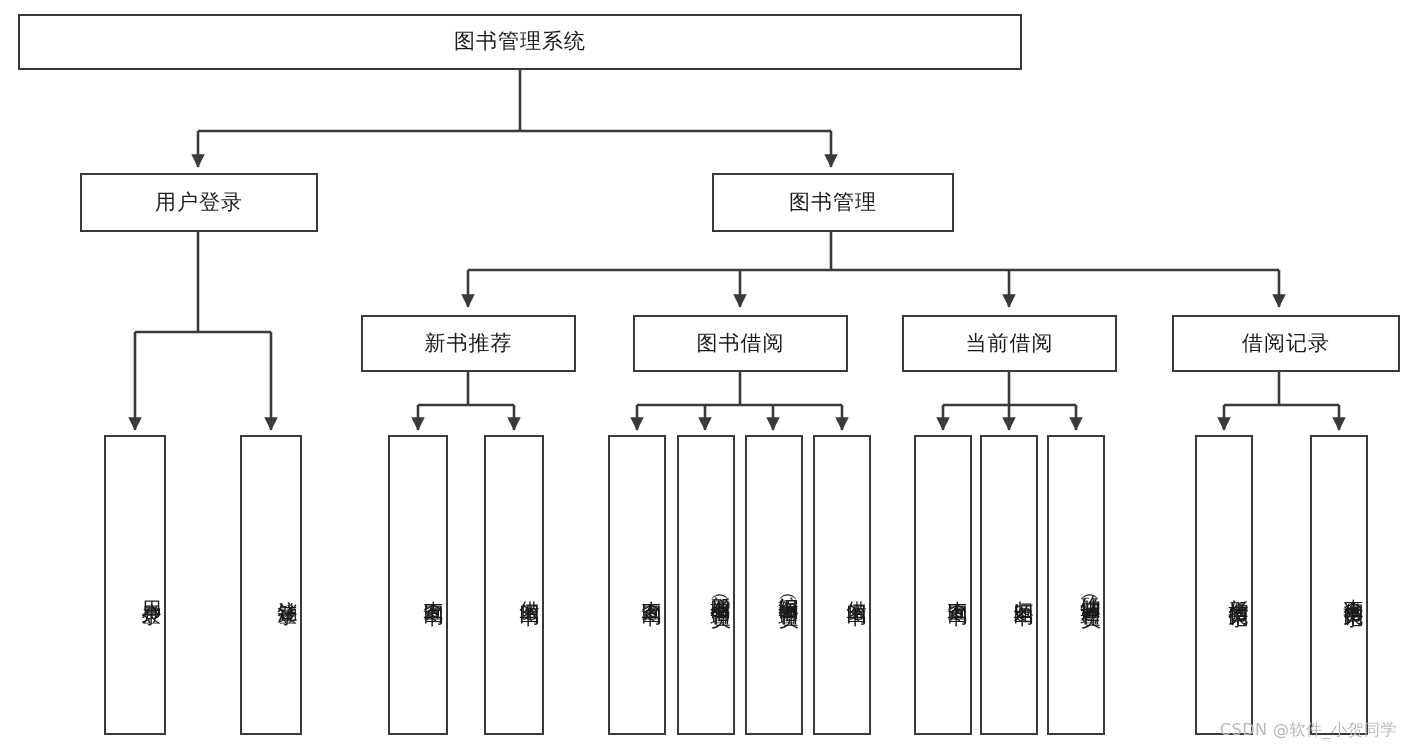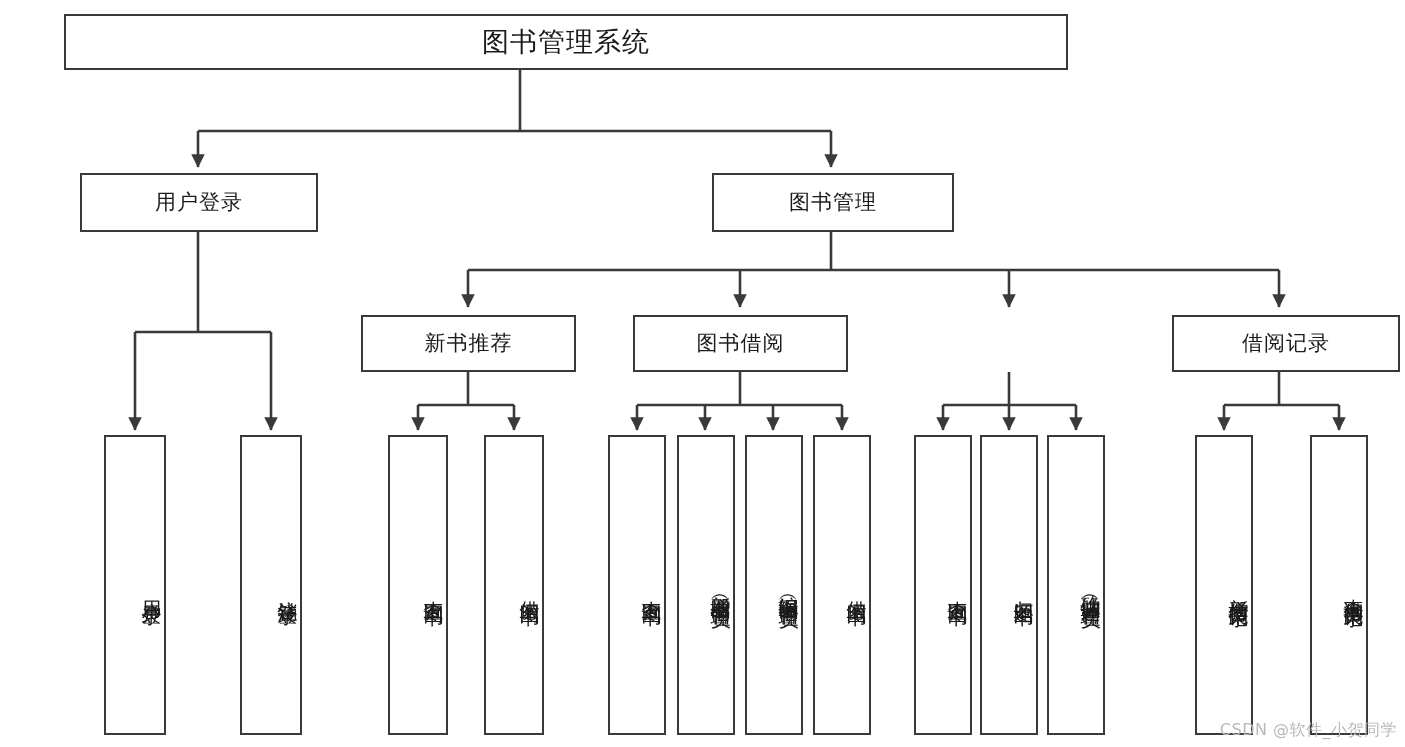--- a/index.html
+++ b/index.html
@@ -33,22 +33,21 @@
     align-items: center;
     justify-content: center;
     color: #1a1a1a;
   }
   .node.horiz {
     font-size: 21px;
     line-height: 1.2;
     letter-spacing: 1px;
   }
   .node.root {
-    font-size: 27px;
-    margin-left: 46px;
+    font-size: 21px;
   }
   .node.vert {
     writing-mode: vertical-rl;
     text-orientation: upright;
     align-items: flex-start;
     justify-content: center;
     padding-top: 8px;
     font-size: 20px;
     line-height: 1.22;
     letter-spacing: 2px;
@@ -136,20 +135,23 @@
   <div class="node horiz" style="left:712px; top:173px; width:242px; height:59px;">
     <span>图书管理</span>
   </div>
 
   <div class="node horiz" style="left:633px; top:315px; width:215px; height:57px;">
     <span>图书借阅</span>
   </div>
   <div class="node horiz" style="left:361px; top:315px; width:215px; height:57px;">
     <span>新书推荐</span>
   </div>
+  <div class="node horiz" style="left:902px; top:315px; width:215px; height:57px;">
+    <span>当前借阅</span>
+  </div>
   <div class="node horiz" style="left:1172px; top:315px; width:228px; height:57px;">
     <span>借阅记录</span>
   </div>
 
   <div class="node vert" style="left:104px; top:435px; width:62px; height:300px;">
     <span class="vlabel">用户登录</span>
   </div>
   <div class="node vert" style="left:240px; top:435px; width:62px; height:300px;">
     <span class="vlabel">注销登录</span>
   </div>

